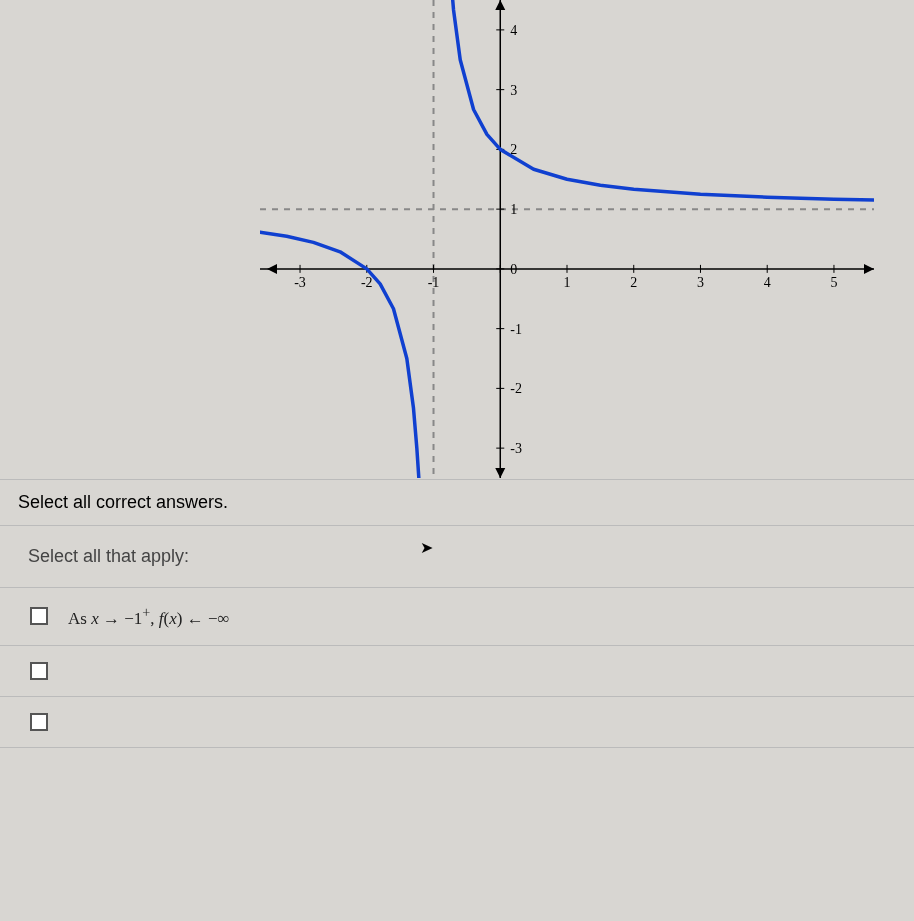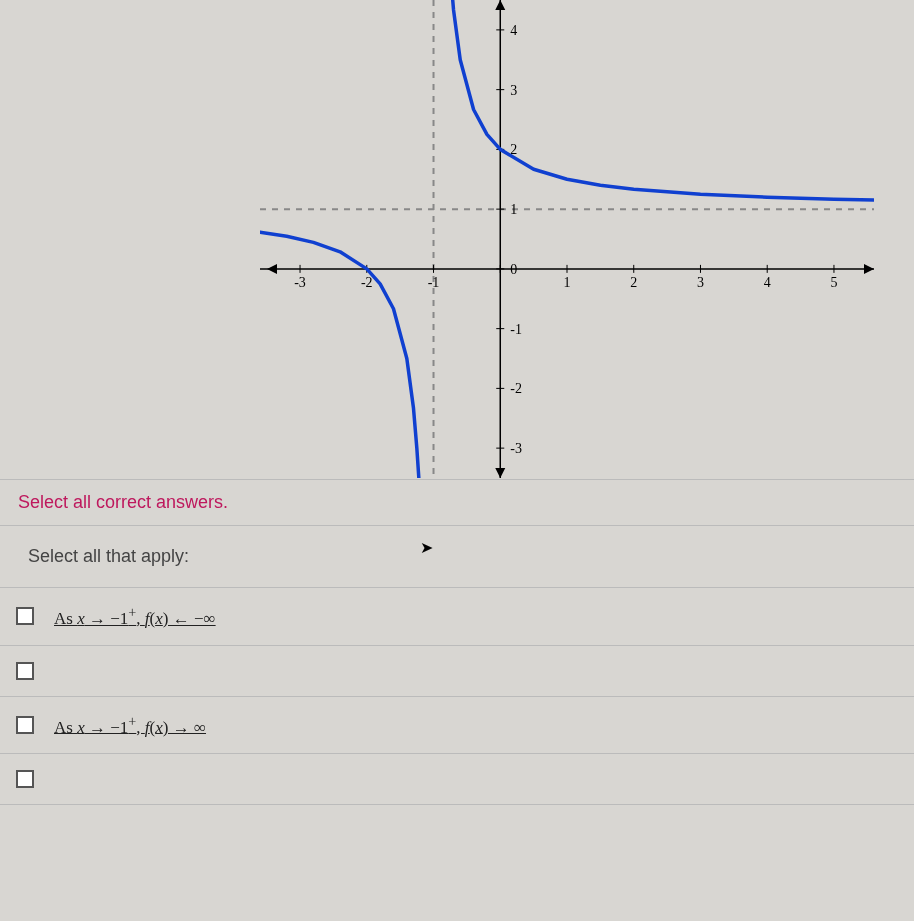--- a/index.html
+++ b/index.html
@@ -17,46 +17,45 @@
     .chart-svg {
       position: absolute;
       left: 260px;
       top: 0;
       width: 614px;
       height: 478px;
     }
     .instruction {
       padding: 12px 18px;
       font-size: 18px;
-      color: #be185d;
+      color: #000000;
       border-bottom: 1px solid #bbb;
     }
     .prompt {
       padding: 20px 28px;
       font-size: 18px;
       color: #444;
       border-bottom: 1px solid #bbb;
       position: relative;
     }
     .cursor {
       position: absolute;
       left: 420px;
       top: 12px;
       font-size: 16px;
       color: #000;
     }
     .option {
-      padding: 16px 16px;
+      padding: 16px 30px;
       border-bottom: 1px solid #bbb;
       display: flex;
       align-items: center;
       font-size: 17px;
       font-family: 'Times New Roman', serif;
       color: #222;
-      text-decoration: underline;
     }
     .checkbox {
       width: 18px;
       height: 18px;
       border: 2px solid #555;
       background: #fff;
       margin-right: 20px;
       flex-shrink: 0;
     }
   </style>
@@ -121,18 +120,14 @@
 <div>
     <div class="option">
       <span class="checkbox"></span>
       <span>As <i>x</i> → −1<sup>+</sup>, <i>f</i>(<i>x</i>) ← −∞</span>
     </div>
     <div class="option">
       <span class="checkbox"></span>
     </div>
     <div class="option">
       <span class="checkbox"></span>
-      <span>As <i>x</i> → −1<sup>+</sup>, <i>f</i>(<i>x</i>) → ∞</span>
-    </div>
-    <div class="option">
-      <span class="checkbox"></span>
     </div>
   </div>
 
 </body></html>

